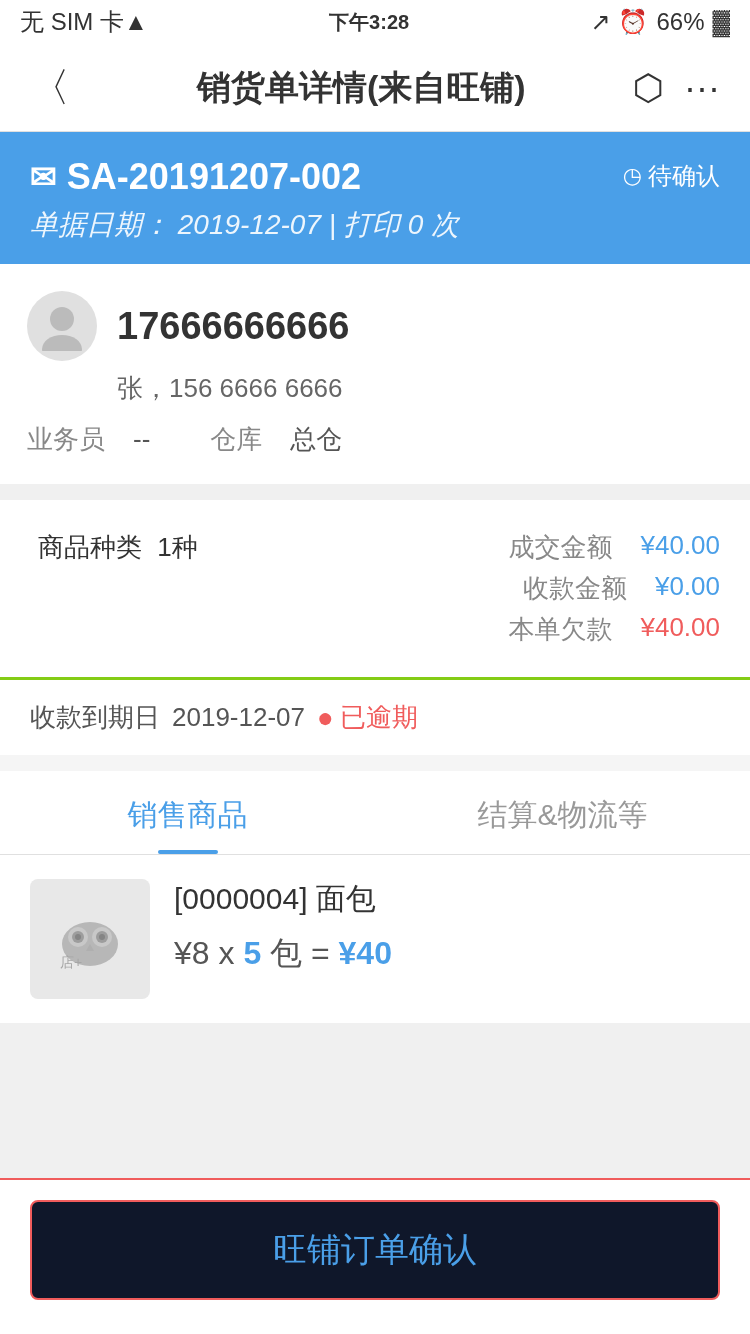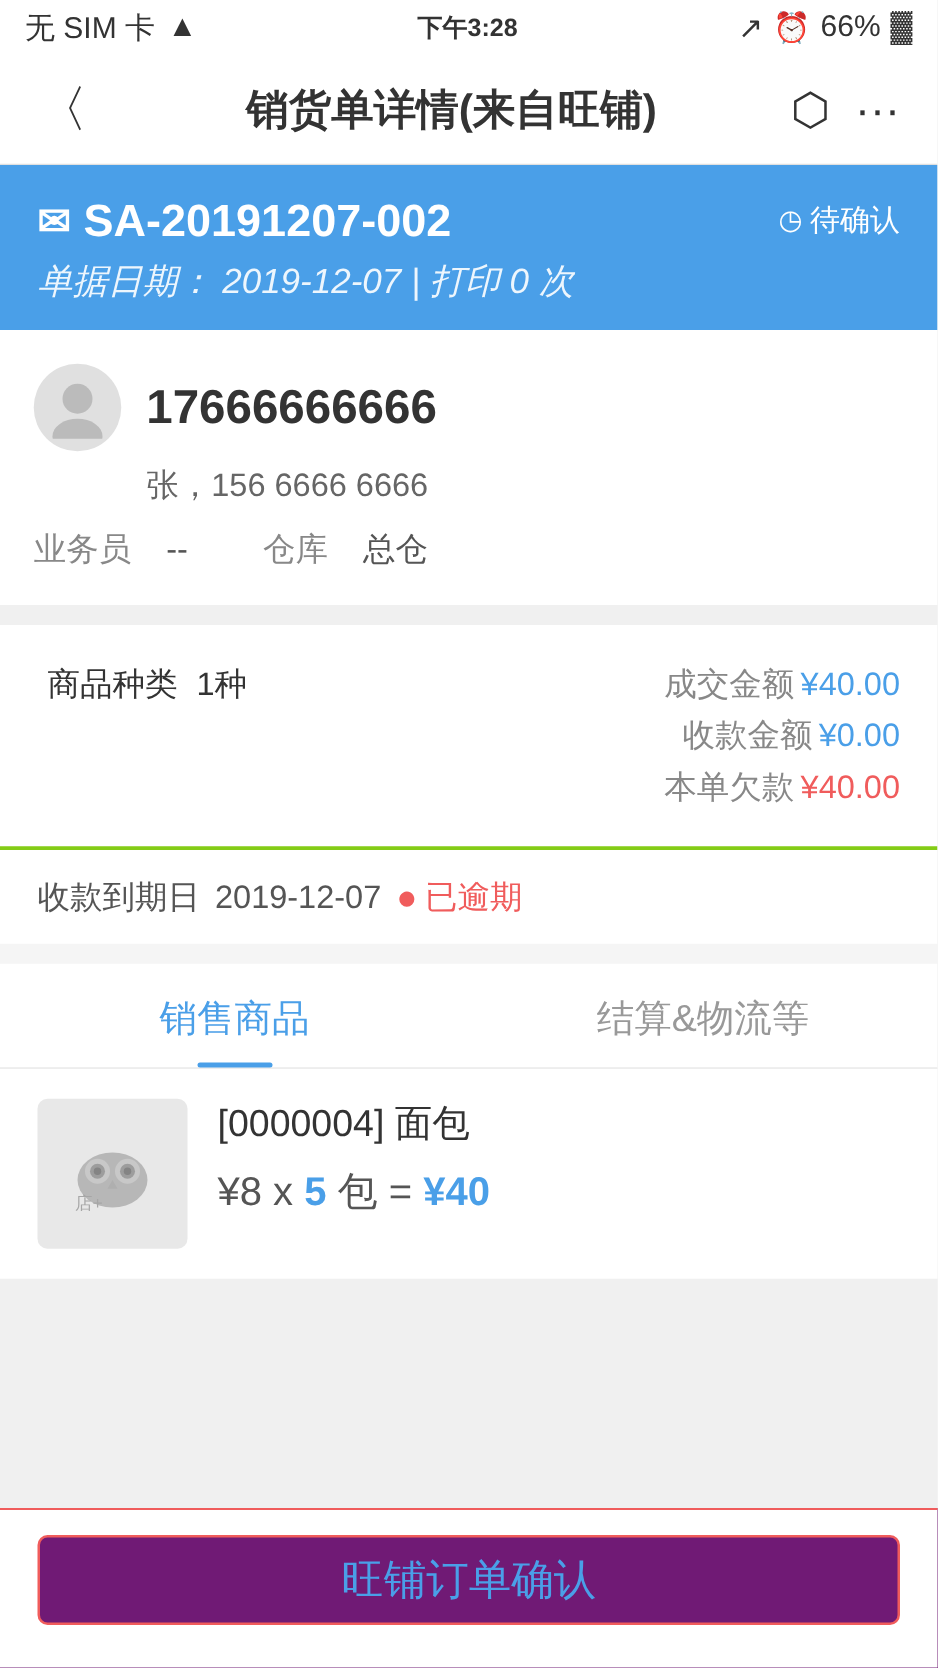--- a/index.html
+++ b/index.html
@@ -18,21 +18,21 @@
     .status-bar {
       background: #fff;
       height: 44px;
       display: flex;
       align-items: center;
       justify-content: space-between;
       padding: 0 20px;
       font-size: 24px;
       font-weight: 500;
     }
-    .status-left { display: flex; align-items: center; gap: 10px; }
+    .status-left { display: flex; align-items: center; }
     .status-center { font-size: 20px; font-weight: 600; }
     .status-right { display: flex; align-items: center; gap: 8px; font-size: 24px; }
 
     
     .nav-bar {
       background: #fff;
       height: 88px;
       display: flex;
       align-items: center;
       justify-content: space-between;
@@ -163,22 +163,22 @@
     }
     .summary-type span { color: #333; margin-left: 8px; }
     .summary-right {
       display: flex;
       flex-direction: column;
       align-items: flex-end;
       gap: 6px;
     }
     .summary-row {
       display: flex;
-      gap: 5px;
-      align-items: center;
+      gap: 28px;
+      align-items: flex-start;
       font-size: 26px;
     }
     .summary-row-label { color: #888; }
     .summary-row-amount { color: #4a9fe8; font-weight: 500; }
     .summary-row-amount.red { color: #f05c5c; }
 
     
     .due-date-section {
       background: #fff;
       padding: 20px 30px;
@@ -279,22 +279,22 @@
       position: fixed;
       bottom: 0;
       left: 0;
       width: 750px;
       background: #fff;
       padding: 20px 30px 34px;
       border-top: 2px solid #f05c5c;
     }
     .confirm-button {
       width: 100%;
-      height: 72px;
-      background: #701a75;
+      height: 100px;
+      background: #0f172a;
       border: 2px solid #f05c5c;
       border-radius: 8px;
       font-size: 34px;
       color: #4a9fe8;
       cursor: pointer;
       display: flex;
       align-items: center;
       justify-content: center;
       font-weight: 500;
     }

